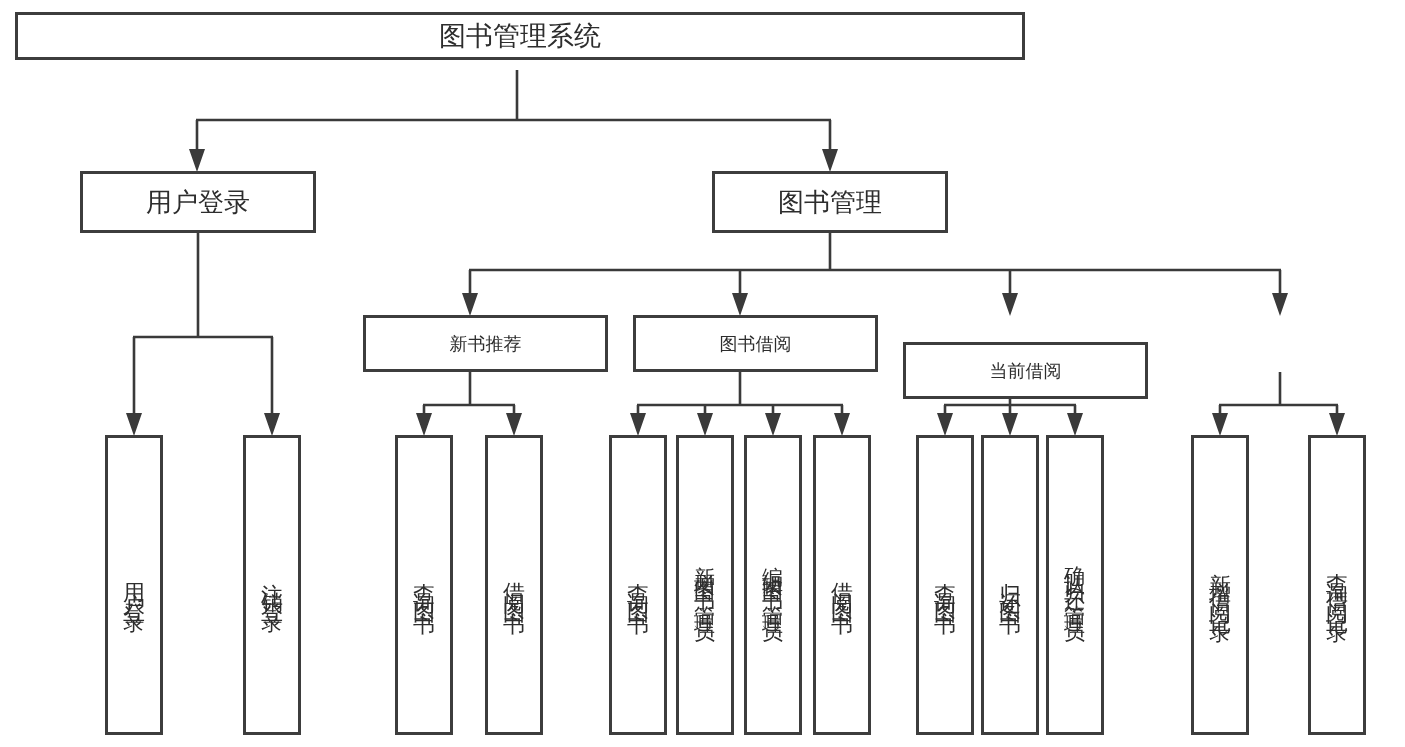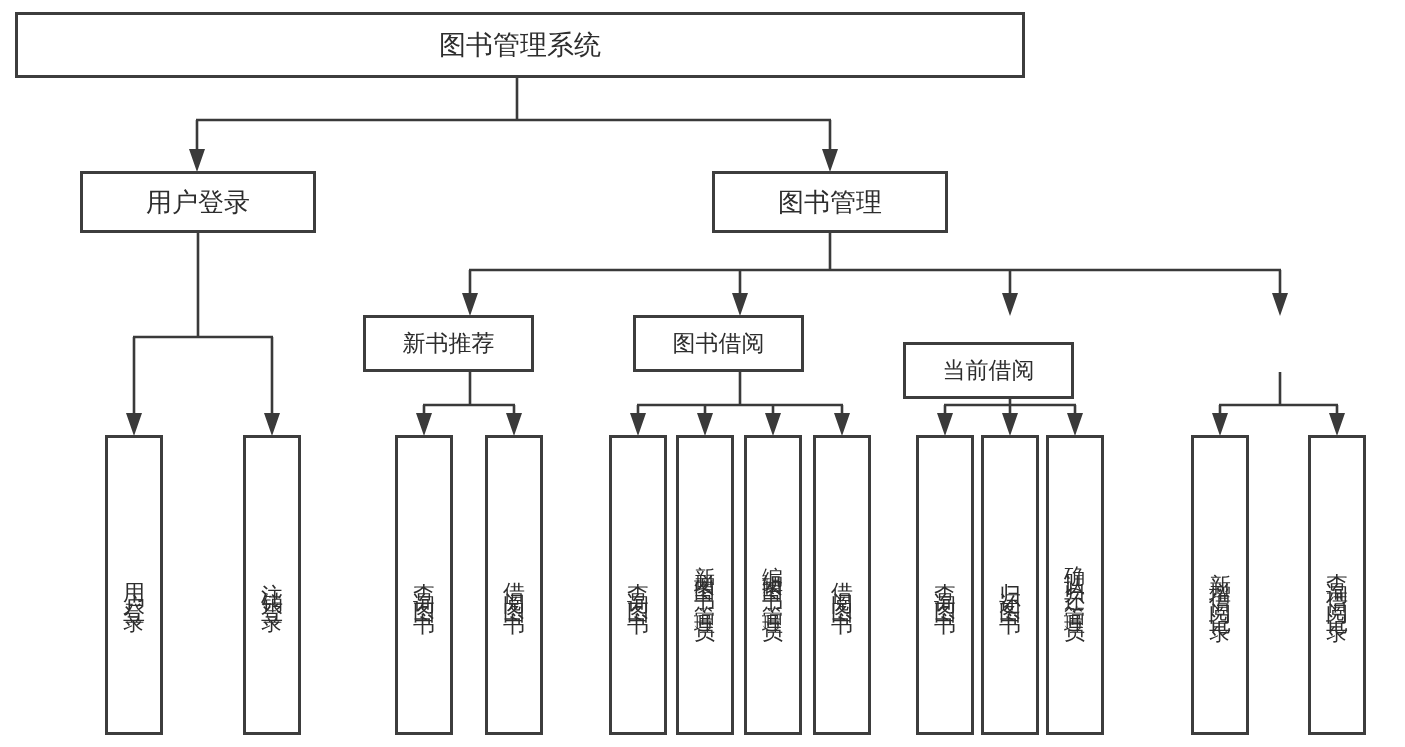--- a/index.html
+++ b/index.html
@@ -24,25 +24,25 @@
   .box {
     position: absolute;
     box-sizing: border-box;
     background: #ffffff;
     border: 3px solid #3d3d3d;
     display: flex;
     align-items: center;
     justify-content: center;
     text-align: center;
   }
-  .box-root  { left: 15px;  top: 12px;  width: 1010px; height: 66px; font-size: 27px; }
+  .box-root  { left: 15px;  top: 12px;  width: 1010px; height: 48px; font-size: 27px; }
   .box-l2    { top: 171px;  width: 236px; height: 62px; font-size: 26px; }
   .l2-a      { left: 80px; }
   .l2-b      { left: 712px; }
-  .box-l3    { top: 315px;  width: 171px; height: 57px; font-size: 23px; }
+  .box-l3    { top: 315px;  width: 245px; height: 57px; font-size: 18px; }
   .l3-a      { left: 363px; }
   .l3-b      { left: 633px; }
   .l3-c      { left: 903px; margin-top: 27px; }
   .l3-d      { left: 1173px; }
   .box-leaf  { top: 435px;  width: 58px;  height: 300px; font-size: 22px; }
   .v-label {
     writing-mode: vertical-rl;
     text-orientation: mixed;
     letter-spacing: 10px;
     line-height: 1;

